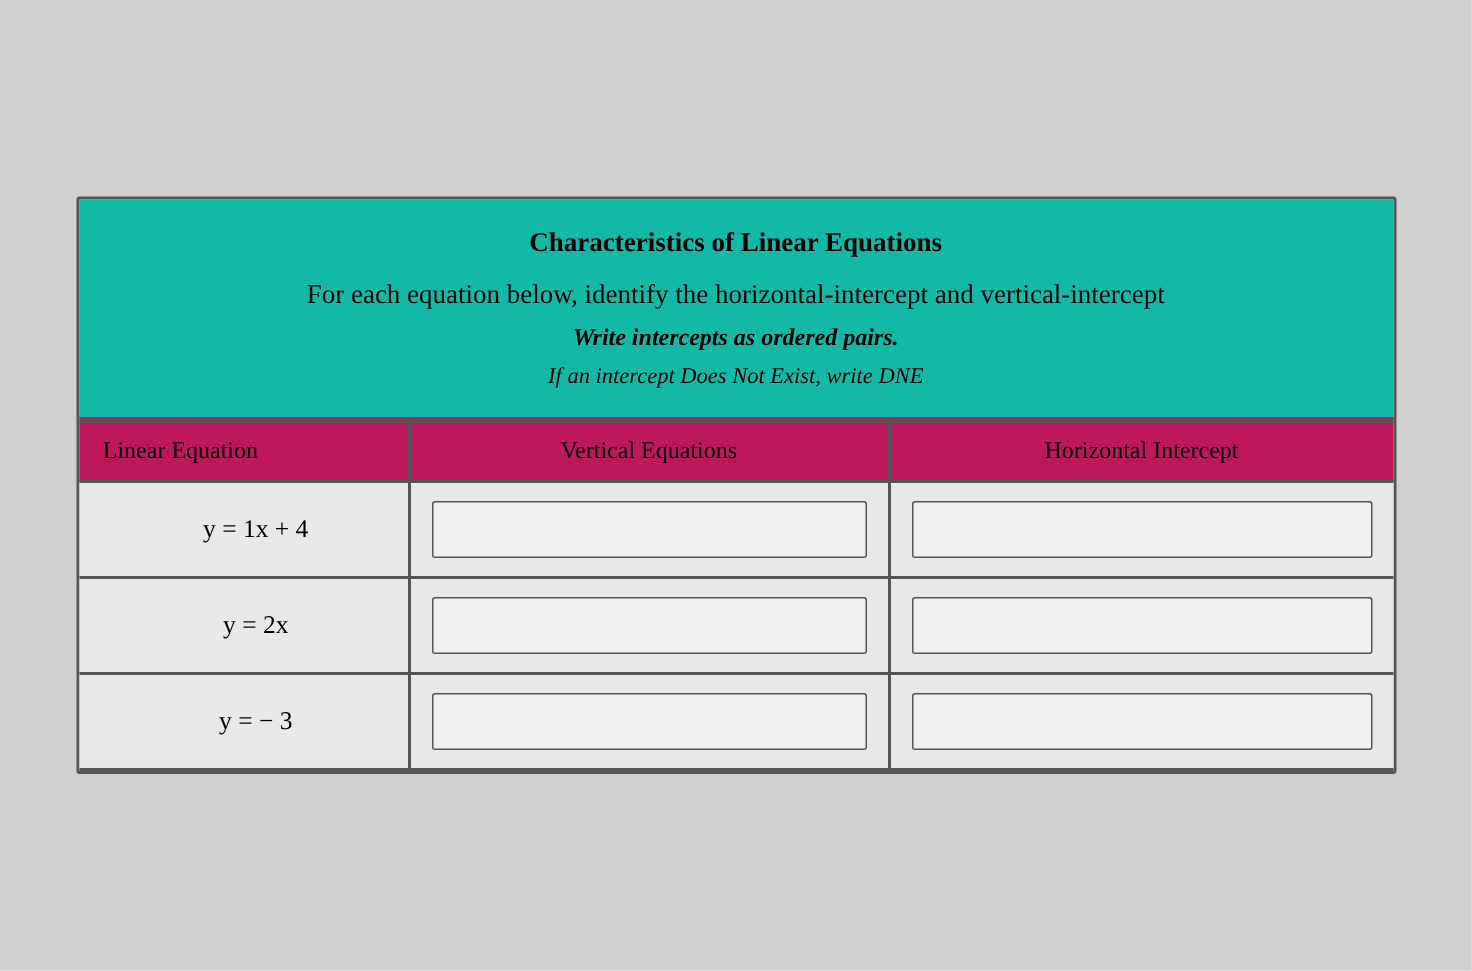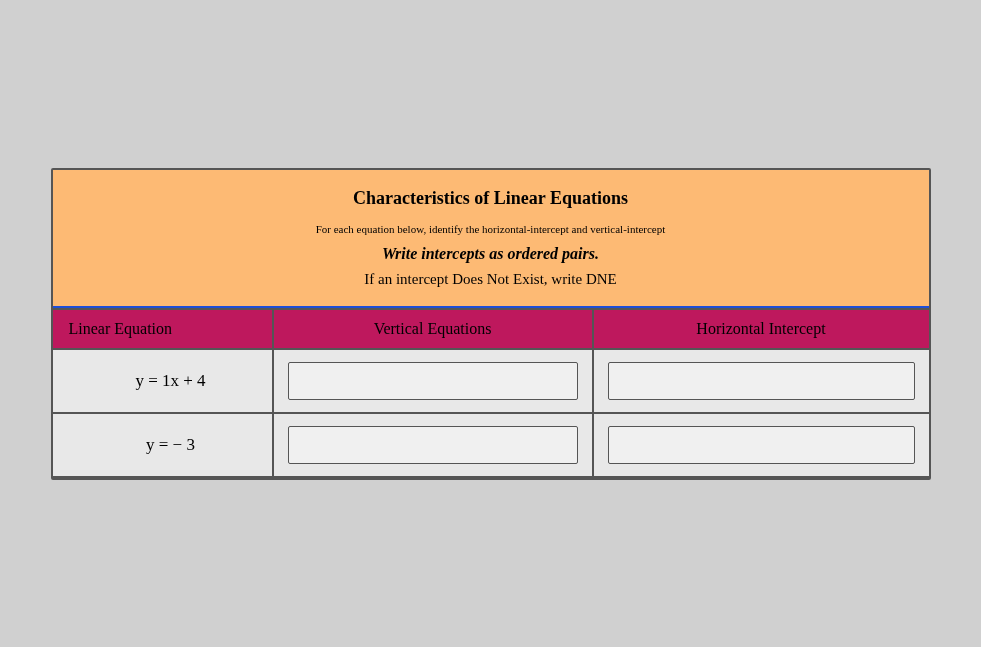--- a/index.html
+++ b/index.html
@@ -20,36 +20,36 @@
 
     .outer-container {
       background: #e8e8e8;
       border: 2px solid #555;
       width: 880px;
       padding: 0;
       border-radius: 2px;
     }
 
     .header-section {
-      background: #fdba74;
+      background: #14b8a6;
       padding: 18px 40px 18px 40px;
-      border-bottom: 2px solid #1d4ed8;
+      border-bottom: 2px solid #be185d;
     }
 
     .main-title {
       text-align: center;
       font-size: 18px;
       font-weight: bold;
       font-family: Georgia, serif;
       margin-bottom: 14px;
     }
 
     .subtitle {
       font-family: Georgia, serif;
-      font-size: 11px;
+      font-size: 18px;
       text-align: center;
       margin-bottom: 10px;
       font-weight: normal;
     }
 
     .italic-text {
       font-style: italic;
       font-family: Georgia, serif;
       font-size: 15px;
       text-align: left;
@@ -59,20 +59,21 @@
     .bold-italic {
       font-style: italic;
       font-weight: bold;
       font-family: Georgia, serif;
       font-size: 16px;
       text-align: center;
       margin-bottom: 8px;
     }
 
     .dne-text {
+      font-style: italic;
       font-family: Georgia, serif;
       font-size: 15px;
       text-align: center;
       margin-bottom: 0;
     }
 
     .table-section {
       width: 100%;
       border-collapse: collapse;
     }
@@ -171,20 +172,31 @@
         </td>
         <td class="input-cell">
           <input class="answer-input" type="text" style="">
         </td>
         <td class="input-cell">
           <input class="answer-input" type="text" style="">
         </td>
       </tr>
       <tr>
         <td class="eq-cell">
+          <span class="eq-text">y = 2x</span>
+        </td>
+        <td class="input-cell">
+          <input class="answer-input" type="text" style="">
+        </td>
+        <td class="input-cell">
+          <input class="answer-input" type="text" style="">
+        </td>
+      </tr>
+      <tr>
+        <td class="eq-cell">
           <span class="eq-text">y = − 3</span>
         </td>
         <td class="input-cell">
           <input class="answer-input" type="text" style="">
         </td>
         <td class="input-cell">
           <input class="answer-input" type="text" style="">
         </td>
       </tr>
     </tbody>

